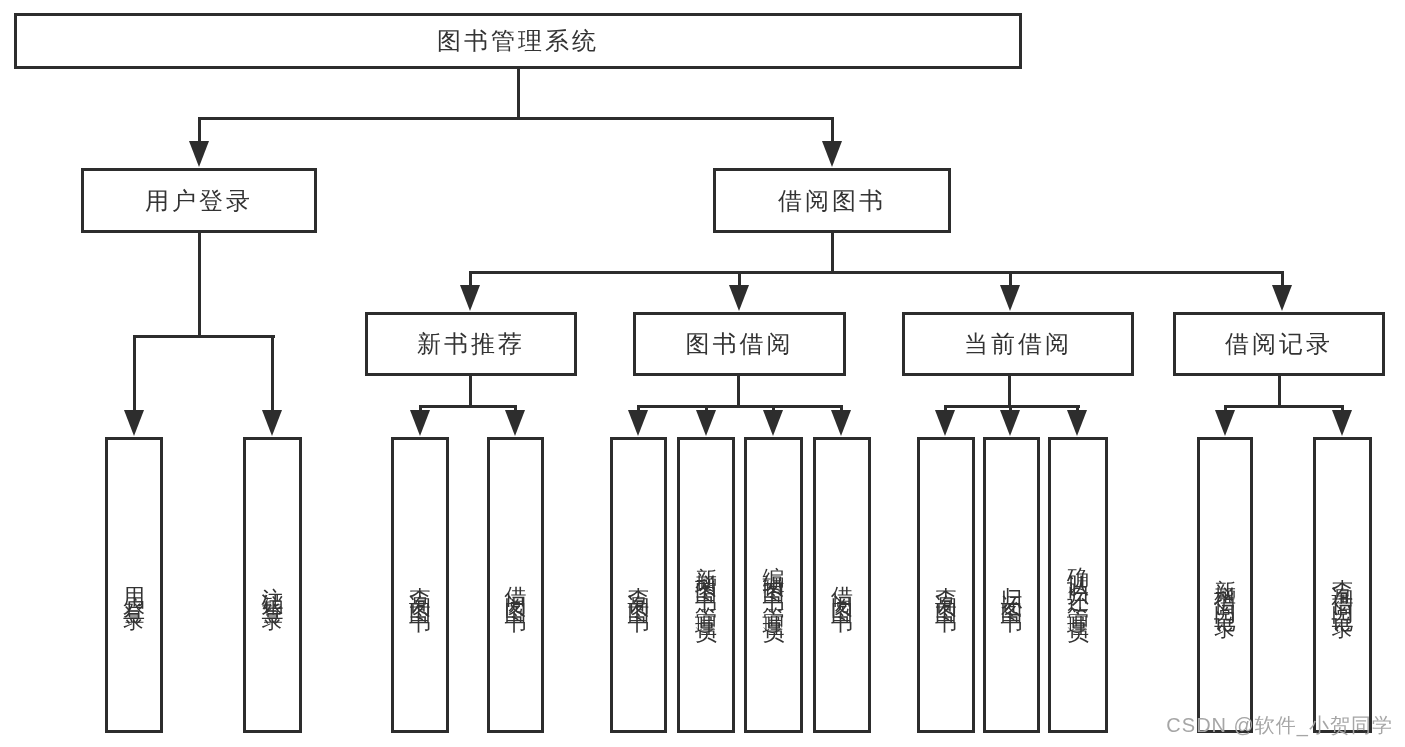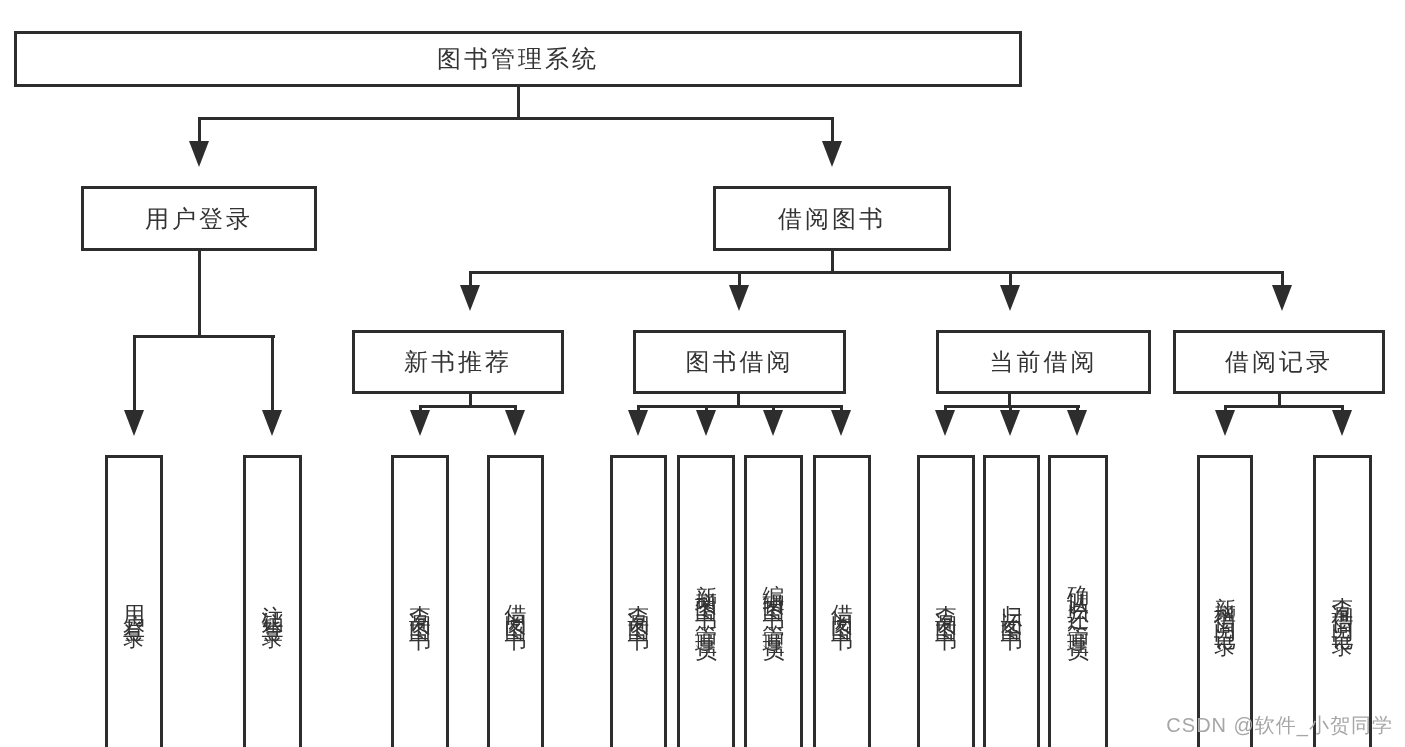--- a/index.html
+++ b/index.html
@@ -26,21 +26,20 @@
   }
   .node {
     position: absolute;
     background: #ffffff;
     border: 3px solid var(--line-color, #2d2d2d);
     box-sizing: border-box;
     display: flex;
     align-items: center;
     justify-content: center;
     z-index: 3;
-    margin-top: 18px;
   }
   .node-label {
     color: var(--text-color, #333333);
     font-size: 24px;
     letter-spacing: 3px;
     white-space: nowrap;
   }
   .node.vertical .node-label {
     writing-mode: vertical-rl;
     text-orientation: mixed;
@@ -117,27 +116,27 @@
       <div class="arrow" style="left: 1332px; top: 410px;"></div>
       <div class="node" style="left: 14px; top: 13px; width: 1008px; height: 56px;">
         <span class="node-label">图书管理系统</span>
       </div>
       <div class="node" style="left: 81px; top: 168px; width: 236px; height: 65px;">
         <span class="node-label">用户登录</span>
       </div>
       <div class="node" style="left: 713px; top: 168px; width: 238px; height: 65px;">
         <span class="node-label">借阅图书</span>
       </div>
-      <div class="node" style="left: 352px; top: 312px; width: 212px; height: 64px;">
+      <div class="node" style="left: 365px; top: 312px; width: 212px; height: 64px;">
         <span class="node-label">新书推荐</span>
       </div>
       <div class="node" style="left: 633px; top: 312px; width: 213px; height: 64px; font-family: Liberation Mono, monospace;">
         <span class="node-label">图书借阅</span>
       </div>
-      <div class="node" style="left: 936px; top: 312px; width: 215px; height: 64px;">
+      <div class="node" style="left: 902px; top: 312px; width: 232px; height: 64px;">
         <span class="node-label">当前借阅</span>
       </div>
       <div class="node" style="left: 1173px; top: 312px; width: 212px; height: 64px;">
         <span class="node-label">借阅记录</span>
       </div>
       <div class="node vertical" style="left: 105px; top: 437px; width: 58px; height: 296px;">
         <span class="node-label">用户登录</span>
       </div>
       <div class="node vertical" style="left: 243px; top: 437px; width: 59px; height: 296px;">
         <span class="node-label">注销登录</span>

